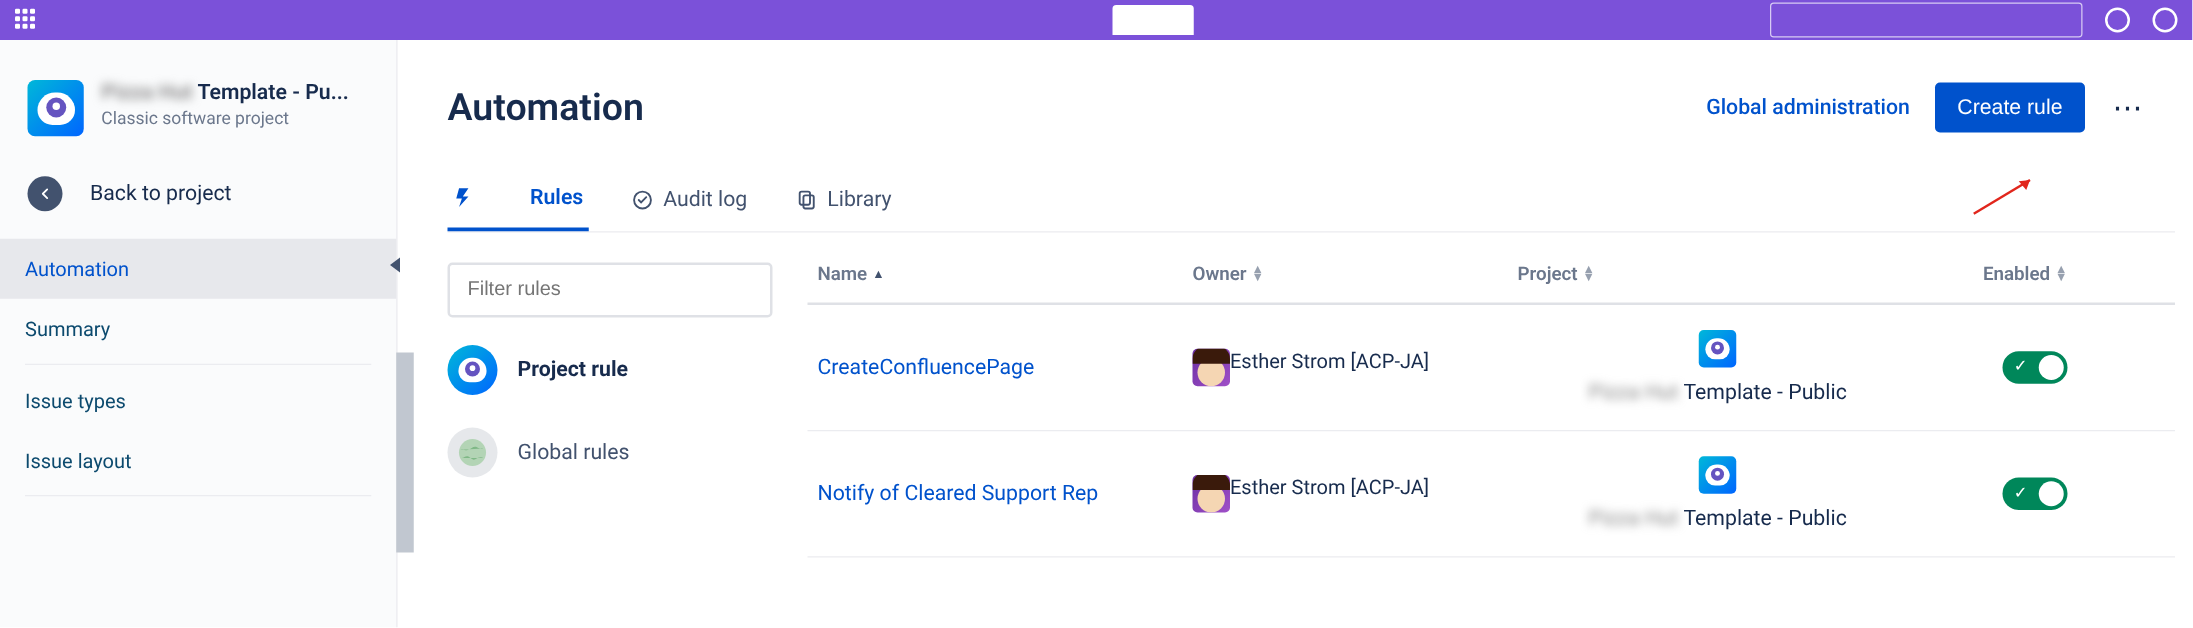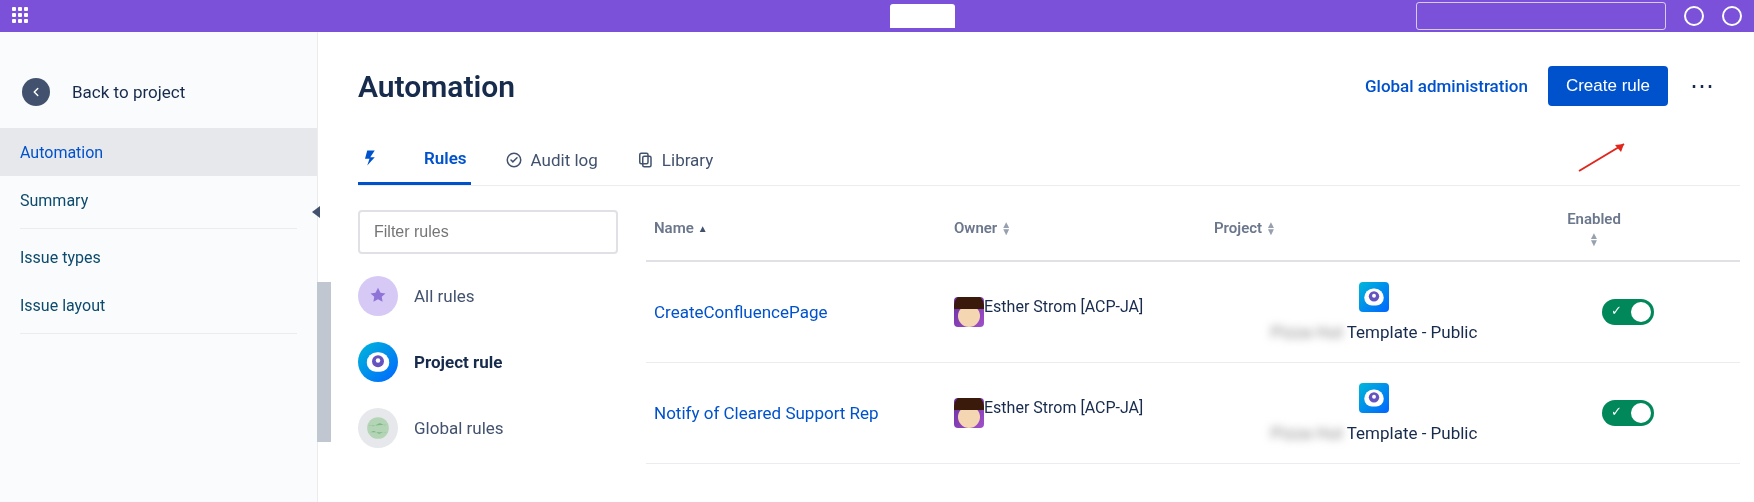--- a/index.html
+++ b/index.html
@@ -104,21 +104,21 @@
   .scope-ico { width:40px; height:40px; border-radius:50%; display:flex; align-items:center; justify-content:center; }
   .scope-ico.all { background:#D6C9F5; }
   .scope-ico.project { background:linear-gradient(135deg,#00B8D9,#0065FF); }
   .scope-ico.global { background:#E6E8EB; }
   .scope span { font-size:17px; color:#42526E; }
   .scope.active span { font-weight:700; color:#172B4D; }
 
   .table-wrap { flex:1; }
   .thead { display:grid; grid-template-columns: 300px 260px 320px 120px; padding:0 8px 14px; border-bottom:2px solid #DFE1E6; }
   .thead div { font-size:15px; font-weight:600; color:#6B778C; display:flex; align-items:center; gap:4px; }
-  .thead .enabled-h { justify-content:flex-start;flex-direction:column; }
+  .thead .enabled-h { justify-content:flex-end; }
   .sort { font-size:10px; color:#97A0AF; display:inline-flex; flex-direction:column; line-height:7px; }
   .sort.asc-active .up { color:#42526E; }
 
   .trow { display:grid; grid-template-columns: 300px 260px 320px 120px; padding:20px 8px; border-bottom:1px solid #EBECF0; align-items:center; }
   .rule-link { color:#0052CC; font-size:17px; cursor:pointer; }
   .owner-cell { display:flex; align-items:flex-start; gap:0; }
   .avatar {
     width:30px; height:30px; border-radius:4px; background:linear-gradient(135deg,#6B2FA3,#A050C8);
     position:relative; overflow:hidden; flex-shrink:0;
   }
@@ -165,20 +165,31 @@
   <div class="banner-right">
     <div class="banner-search"></div>
     <div class="banner-icon-c"></div>
     <div class="banner-icon-c"></div>
   </div>
 </div>
 
 <div class="shell">
 
   <aside class="sidebar">
+    <div class="project-row">
+      <div class="project-icon">
+        <div class="one-eye"></div>
+      </div>
+      <div>
+        <div class="project-title">
+          <span class="blur">Pizza Hut</span><span> Template - Pu...</span>
+        </div>
+        <div class="project-sub">Classic software project</div>
+      </div>
+    </div>
 
     <div class="back-row">
       <span class="back-circle">
         <svg viewBox="0 0 24 24">
             <path d="M15 6l-6 6 6 6" stroke="#fff" stroke-width="2.5" fill="none" stroke-linecap="round" stroke-linejoin="round"></path>
           </svg>
       </span>
       <span class="back-label">Back to project</span>
     </div>
 
@@ -227,28 +238,20 @@
             <rect x="9" y="7" width="11" height="14" rx="2" fill="none" stroke="#42526E" stroke-width="2"></rect>
           </svg>
         <span>Library</span>
       </div>
     </div>
 
     <div class="content-row">
       <div class="left-col">
         <input class="filter-input" placeholder="Filter rules" style="">
         <div class="scope-list">
-          <div class="scope">
-            <div class="scope-ico all">
-              <svg width="20" height="20" viewBox="0 0 24 24">
-                  <path d="M12 2l3 6 6 1-4.5 4 1 6-5.5-3-5.5 3 1-6L3 9l6-1z" fill="#8F74D8"></path>
-                </svg>
-            </div>
-            <span>All rules</span>
-          </div>
           <div class="scope active">
             <div class="scope-ico project">
               <div class="one-eye" style="transform:scale(0.75)"></div>
             </div>
             <span>Project rule</span>
           </div>
           <div class="scope">
             <div class="scope-ico global">
               <svg width="26" height="26" viewBox="0 0 24 24">
                   <circle cx="12" cy="12" r="10" fill="#B3D4B5"></circle>

